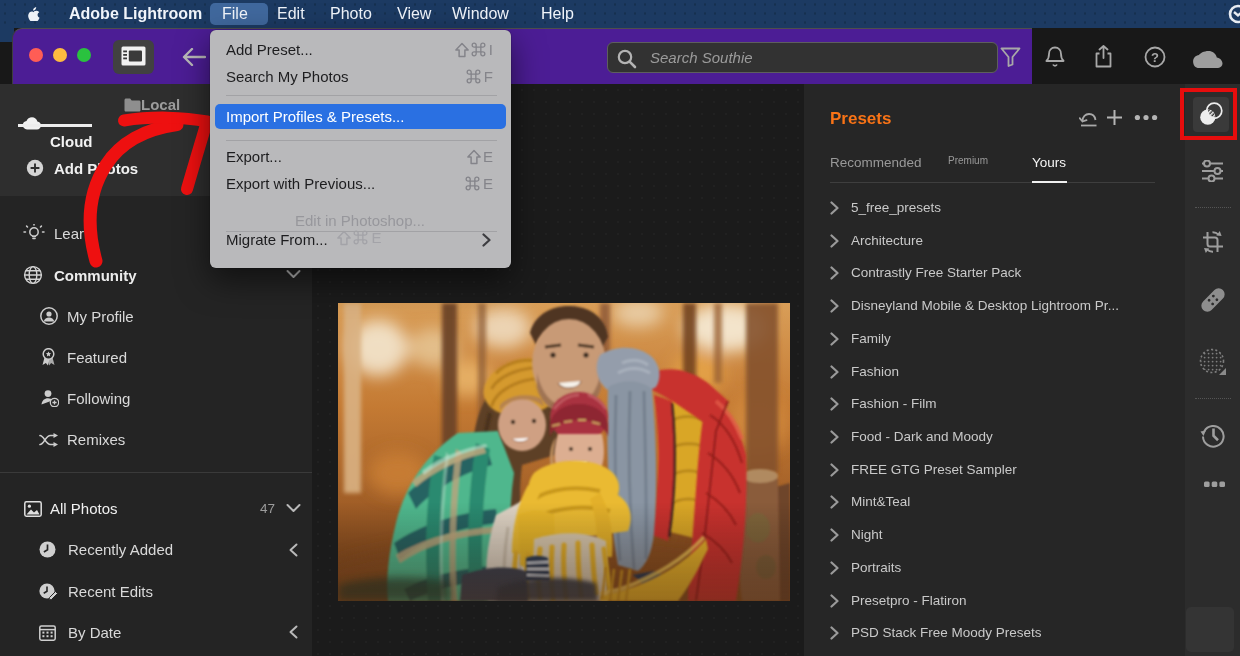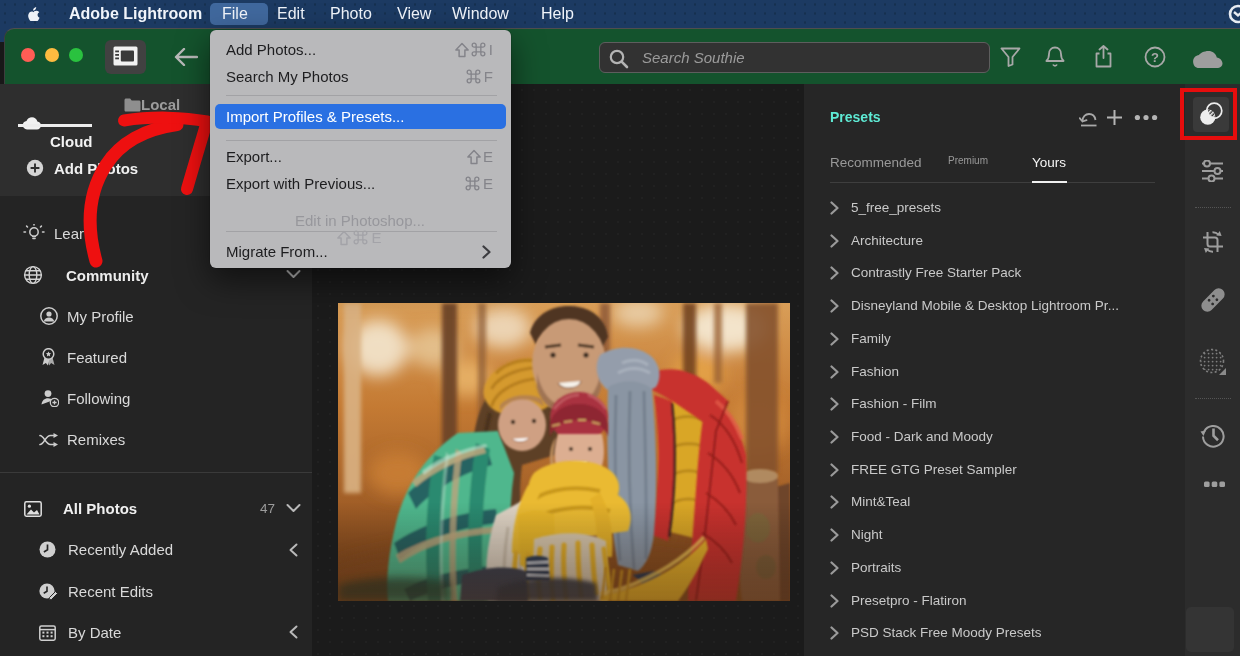--- a/index.html
+++ b/index.html
@@ -8,21 +8,21 @@
   .abs { position:absolute; }
   #stage { position:relative; width:1240px; height:656px; }
 
   
   #macbar { left:0; top:0; width:1240px; height:28px; background:#1c3a62;
     background-image:radial-gradient(circle, #16304f 1px, transparent 1.3px);
     background-size:10px 9px; color:#f0f4fa; font-size:16px; }
   #macbar .mi { position:absolute; top:0; height:44px; line-height:28px; }
 
   
-  #titlebar { left:4px; top:28px; width:1236px; height:56px; background:#14532d;
+  #titlebar { left:12px; top:28px; width:1020px; height:56px; background:#4c1d95;
     border-radius:10px 0 0 0; border-top:1.5px solid #4e4e4e; border-left:1px solid #3e3e3e; }
   .tl { position:absolute; top:19px; width:14px; height:14px; border-radius:50%; }
 
   
   #sidebar { left:0; top:84px; width:312px; height:572px; background:#242424; color:#d6d6d6; }
   #sidetop { left:0; top:84px; width:312px; height:112px; background:#2e2e2e; }
   .srow { position:absolute; display:flex; align-items:center; color:#d9d9d9; font-size:15px; }
 
   
   #canvas { left:312px; top:84px; width:928px; height:572px; background:#1b1b1b;
@@ -138,21 +138,21 @@
   </div>
 
   <div class="srow" style="left:23px; top:265px;">
     <svg width="20" height="20" viewBox="0 0 20 20">
         <g stroke="#d4d4d4" stroke-width="1.4" fill="none">
           <circle cx="10" cy="10" r="8.4"></circle>
           <ellipse cx="10" cy="10" rx="3.8" ry="8.4"></ellipse>
           <path d="M1.6 10h16.8 M2.7 5.7h14.6 M2.7 14.3h14.6"></path>
         </g>
       </svg>
-    <span style="margin-left:23px; color:#ececec; font-weight:bold;">Community</span>
+    <span style="margin-left:11px; color:#ececec; font-weight:bold;">Community</span>
   </div>
   <svg class="abs" style="left:286px; top:269px;" width="15" height="10" viewBox="0 0 15 10">
       <path d="M1.5 2 L7.5 8 L13.5 2" stroke="#b9b9b9" stroke-width="2" fill="none" stroke-linecap="round" stroke-linejoin="round"></path>
     </svg>
 
   <div class="srow" style="left:40px; top:307px;">
     <svg width="18" height="18" viewBox="0 0 18 18">
         <circle cx="9" cy="9" r="8.2" fill="none" stroke="#cccccc" stroke-width="1.5"></circle>
         <circle cx="9" cy="7" r="2.6" fill="#cccccc"></circle>
         <path d="M3.6 14.6c.9-2.6 2.9-4 5.4-4s4.5 1.4 5.4 4" fill="#cccccc"></path>
@@ -195,21 +195,21 @@
   </div>
 
   <div class="abs" style="left:0; top:472px; width:312px; height:1px; background:#3a3a3a;"></div>
 
   <div class="srow" style="left:24px; top:500px;">
     <svg width="18" height="16" viewBox="0 0 18 16">
         <rect x="0.8" y="0.8" width="16.4" height="14.4" rx="1.6" fill="none" stroke="#e0e0e0" stroke-width="1.5"></rect>
         <circle cx="5.4" cy="5.2" r="1.6" fill="#e0e0e0"></circle>
         <path d="M2.5 13.5 L7 8.5 L10 11.5 L13 9 L15.5 13.5z" fill="#e0e0e0"></path>
       </svg>
-    <span style="margin-left:21px; font-weight:bold; color:#f0f0f0;">All Photos</span>
+    <span style="margin-left:8px; font-weight:normal; color:#f0f0f0;">All Photos</span>
   </div>
   <div class="abs" style="left:260px; top:501px; color:#9c9c9c; font-size:13.5px;">47</div>
   <svg class="abs" style="left:286px; top:503px;" width="15" height="10" viewBox="0 0 15 10">
       <path d="M1.5 2 L7.5 8 L13.5 2" stroke="#b9b9b9" stroke-width="2" fill="none" stroke-linecap="round" stroke-linejoin="round"></path>
     </svg>
 
   <div class="srow" style="left:39px; top:541px;">
     <svg width="17" height="17" viewBox="0 0 17 17">
         <circle cx="8.5" cy="8.5" r="8" fill="#cfcfcf"></circle>
         <path d="M8.5 3.6v5.2l-3.6 2.2" stroke="#242424" stroke-width="1.7" fill="none"></path>
@@ -242,21 +242,21 @@
           <rect x="11.6" y="11.2" width="2" height="2"></rect>
         </g>
       </svg>
     <span style="margin-left:12px; color:#d9d9d9;">By Date</span>
   </div>
   <svg class="abs" style="left:288px; top:625px;" width="11" height="14" viewBox="0 0 11 14">
       <path d="M8.5 1.5 L2.5 7 L8.5 12.5" stroke="#b9b9b9" stroke-width="2" fill="none" stroke-linecap="round" stroke-linejoin="round"></path>
     </svg>
 
   <div class="abs" id="rpanel">
-    <div class="abs" style="left:26px; top:25px; font-weight:bold; color:#5eead4; font-size:14px;">Presets</div>
+    <div class="abs" style="left:26px; top:25px; font-weight:bold; color:#f97316; font-size:17px;">Presets</div>
     <svg class="abs" style="left:275px; top:28px;" width="20" height="15" viewBox="0 0 20 15">
         <g stroke="#a8a8a8" stroke-width="1.8" fill="none">
           <path d="M3.5 9 C3.5 4.5 6.5 2 10 2 C13.5 2 16 4.5 16.5 8"></path>
           <path d="M3.5 9.5 l-2.8-3.4 M3.5 9.5 l4-1.4" stroke-linecap="round"></path>
           <path d="M2 13.5 h15.5"></path>
         </g>
       </svg>
     <svg class="abs" style="left:302px; top:25px;" width="17" height="17" viewBox="0 0 17 17">
         <path d="M8.5 1v15 M1 8.5h15" stroke="#b4b4b4" stroke-width="2"></path>
       </svg>
@@ -634,21 +634,21 @@
     <rect y="200" width="452" height="98" fill="url(#vig)"></rect>
   </svg>
 
   <svg class="abs" style="left:0; top:0; z-index:50;" width="260" height="300" viewBox="0 0 260 300">
     <path d="M 96 261 C 86 225, 88 193, 106 165 C 120 143, 145 129, 177 124.5" fill="none" stroke="#ee1010" stroke-width="13" stroke-linecap="round"></path>
     <path d="M 124 120.5 C 152 116, 184 117, 207 121.5 Q 196 158 187 189" fill="none" stroke="#ee1010" stroke-width="12" stroke-linecap="round" stroke-linejoin="round"></path>
   </svg>
 
   <div class="abs" id="menu">
     <div class="mrow" style="top:6px;">
-        <span>Add Photos...</span>
+        <span>Add Preset...</span>
         <span class="msc">
           <svg width="14" height="16" viewBox="0 0 16 18" style="margin-right:1px">
             <path d="M8 1.5 L15 9 H11.3 V16.5 H4.7 V9 H1 Z" fill="none" stroke="#84848a" stroke-width="1.7" stroke-linejoin="round"></path>
           </svg>
           <svg width="15" height="15" viewBox="0 0 18 18" style="margin-right:2px">
             <g fill="none" stroke="#84848a" stroke-width="1.6">
               <path d="M6.2 6.2 H11.8 V11.8 H6.2 Z"></path>
               <path d="M6.2 6.2 V3.8 A2.4 2.4 0 1 0 3.8 6.2 H6.2 M11.8 6.2 V3.8 A2.4 2.4 0 1 1 14.2 6.2 H11.8 M11.8 11.8 V14.2 A2.4 2.4 0 1 0 14.2 11.8 H11.8 M6.2 11.8 V14.2 A2.4 2.4 0 1 1 3.8 11.8 H6.2"></path>
             </g>
           </svg>
@@ -700,21 +700,21 @@
           <svg width="15" height="15" viewBox="0 0 18 18" style="margin-right:2px">
             <g fill="none" stroke="#a3a3a8" stroke-width="1.6">
               <path d="M6.2 6.2 H11.8 V11.8 H6.2 Z"></path>
               <path d="M6.2 6.2 V3.8 A2.4 2.4 0 1 0 3.8 6.2 H6.2 M11.8 6.2 V3.8 A2.4 2.4 0 1 1 14.2 6.2 H11.8 M11.8 11.8 V14.2 A2.4 2.4 0 1 0 14.2 11.8 H11.8 M6.2 11.8 V14.2 A2.4 2.4 0 1 1 3.8 11.8 H6.2"></path>
             </g>
           </svg>
           <span>E</span>
         </span>
       </div>
     <div class="msep" style="top:200.5px;"></div>
-    <div class="mrow" style="top:208px;gap:8px;">
+    <div class="mrow" style="top:196px;gap:8px;">
         <span>Migrate From...</span>
         <svg width="9" height="14" viewBox="0 0 9 14" style="margin-right:3px;">
           <path d="M1.5 1.5 L7.5 7 L1.5 12.5" stroke="#3c3c40" stroke-width="2.2" fill="none" stroke-linecap="round" stroke-linejoin="round"></path>
         </svg>
       </div>
   </div>
 
   <div class="abs" style="left:1180px; top:88px; width:57px; height:52px; border:4px solid #e60d0d; z-index:70;"></div>
 </div>
 

